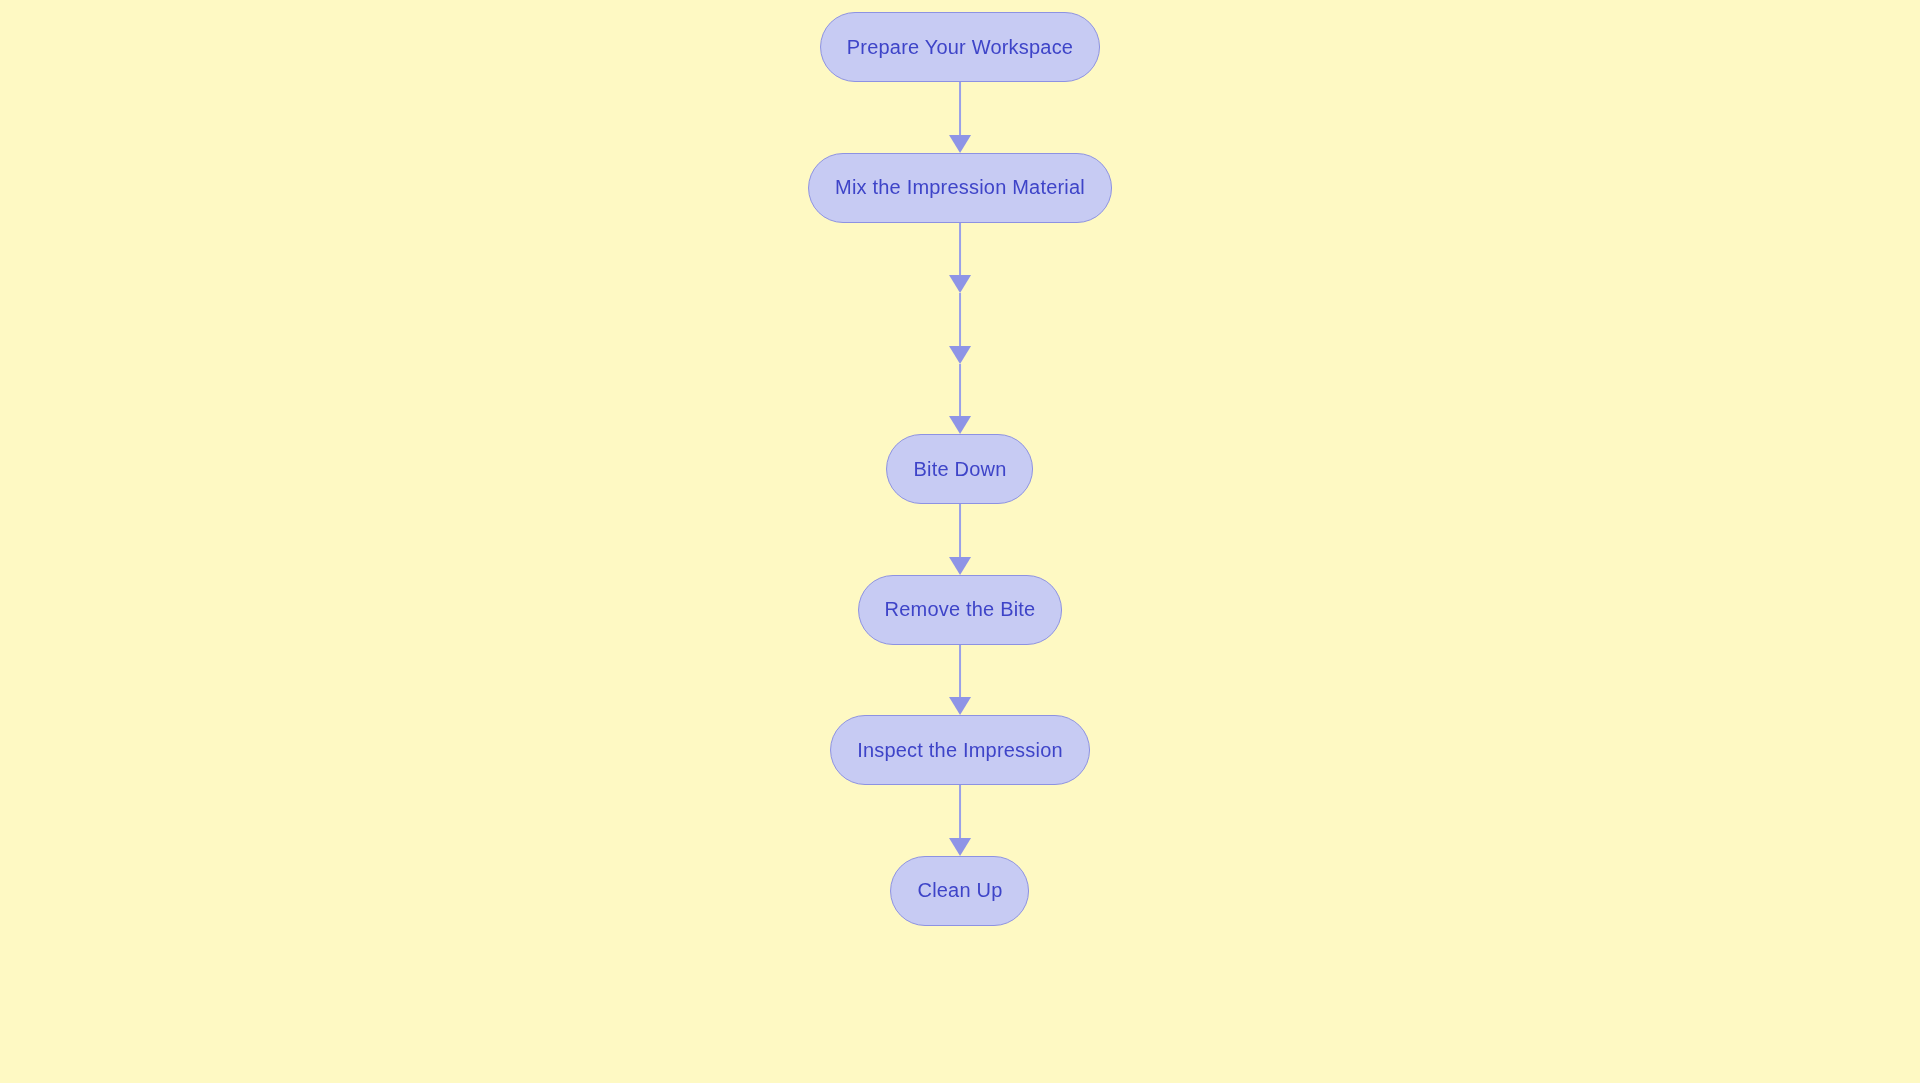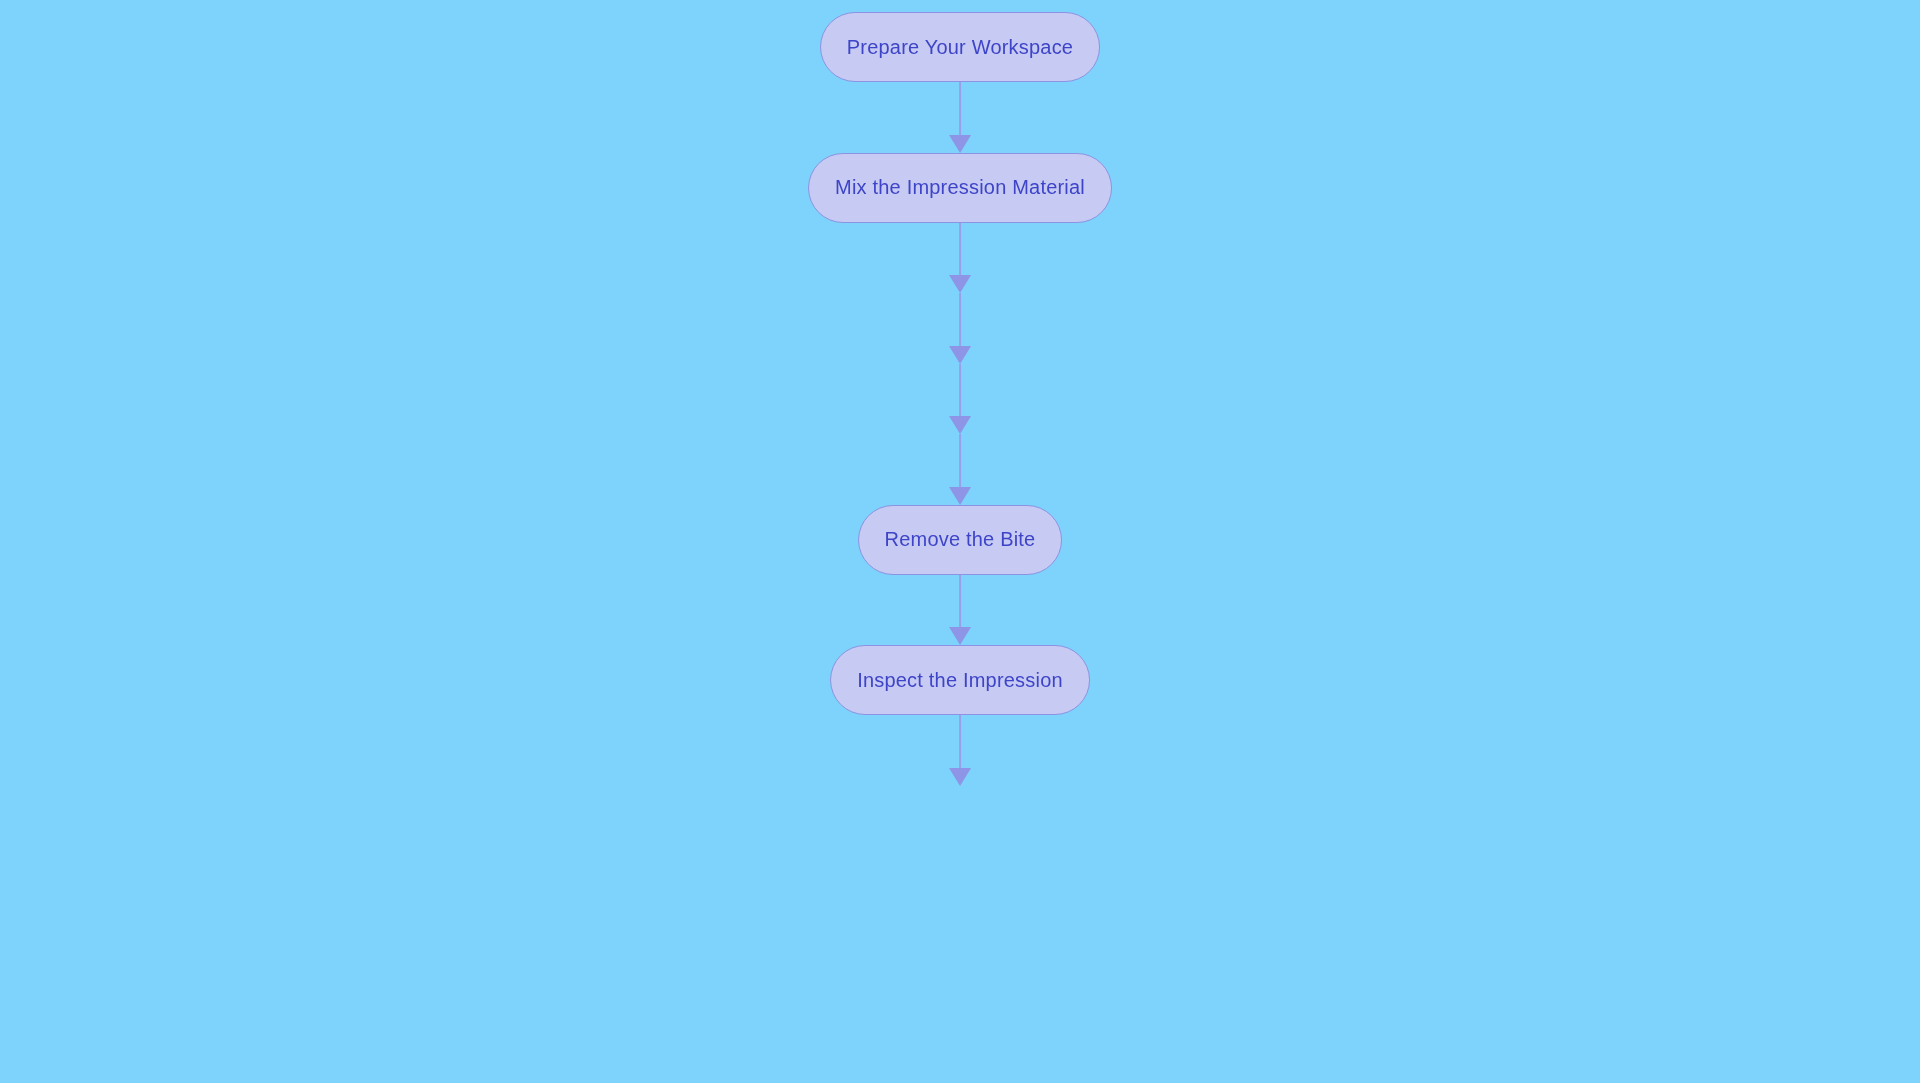--- a/index.html
+++ b/index.html
@@ -10,21 +10,21 @@
     width: 1920px;
     height: 1083px;
     background: #ffffff;
     overflow: hidden;
     font-family: "Liberation Sans", "DejaVu Sans", sans-serif;
   }
   .canvas {
     position: relative;
     width: 1920px;
     height: 1083px;
-    background: #7dd3fc;
+    background: #fef9c3;
   }
   .flow {
     position: absolute;
     left: 50%;
     top: 12px;
     transform: translateX(-50%);
     display: flex;
     flex-direction: column;
     align-items: center;
   }
@@ -79,28 +79,30 @@
         <div class="arrow-head"></div>
       </div>
       <div class="flow-arrow">
         <div class="arrow-line"></div>
         <div class="arrow-head"></div>
       </div>
       <div class="flow-arrow">
         <div class="arrow-line"></div>
         <div class="arrow-head"></div>
       </div>
+      <div class="flow-node">Bite Down</div>
       <div class="flow-arrow">
         <div class="arrow-line"></div>
         <div class="arrow-head"></div>
       </div>
       <div class="flow-node">Remove the Bite</div>
       <div class="flow-arrow">
         <div class="arrow-line"></div>
         <div class="arrow-head"></div>
       </div>
       <div class="flow-node">Inspect the Impression</div>
       <div class="flow-arrow">
         <div class="arrow-line"></div>
         <div class="arrow-head"></div>
       </div>
+      <div class="flow-node">Clean Up</div>
     </div>
 </div>
 
 </body></html>

